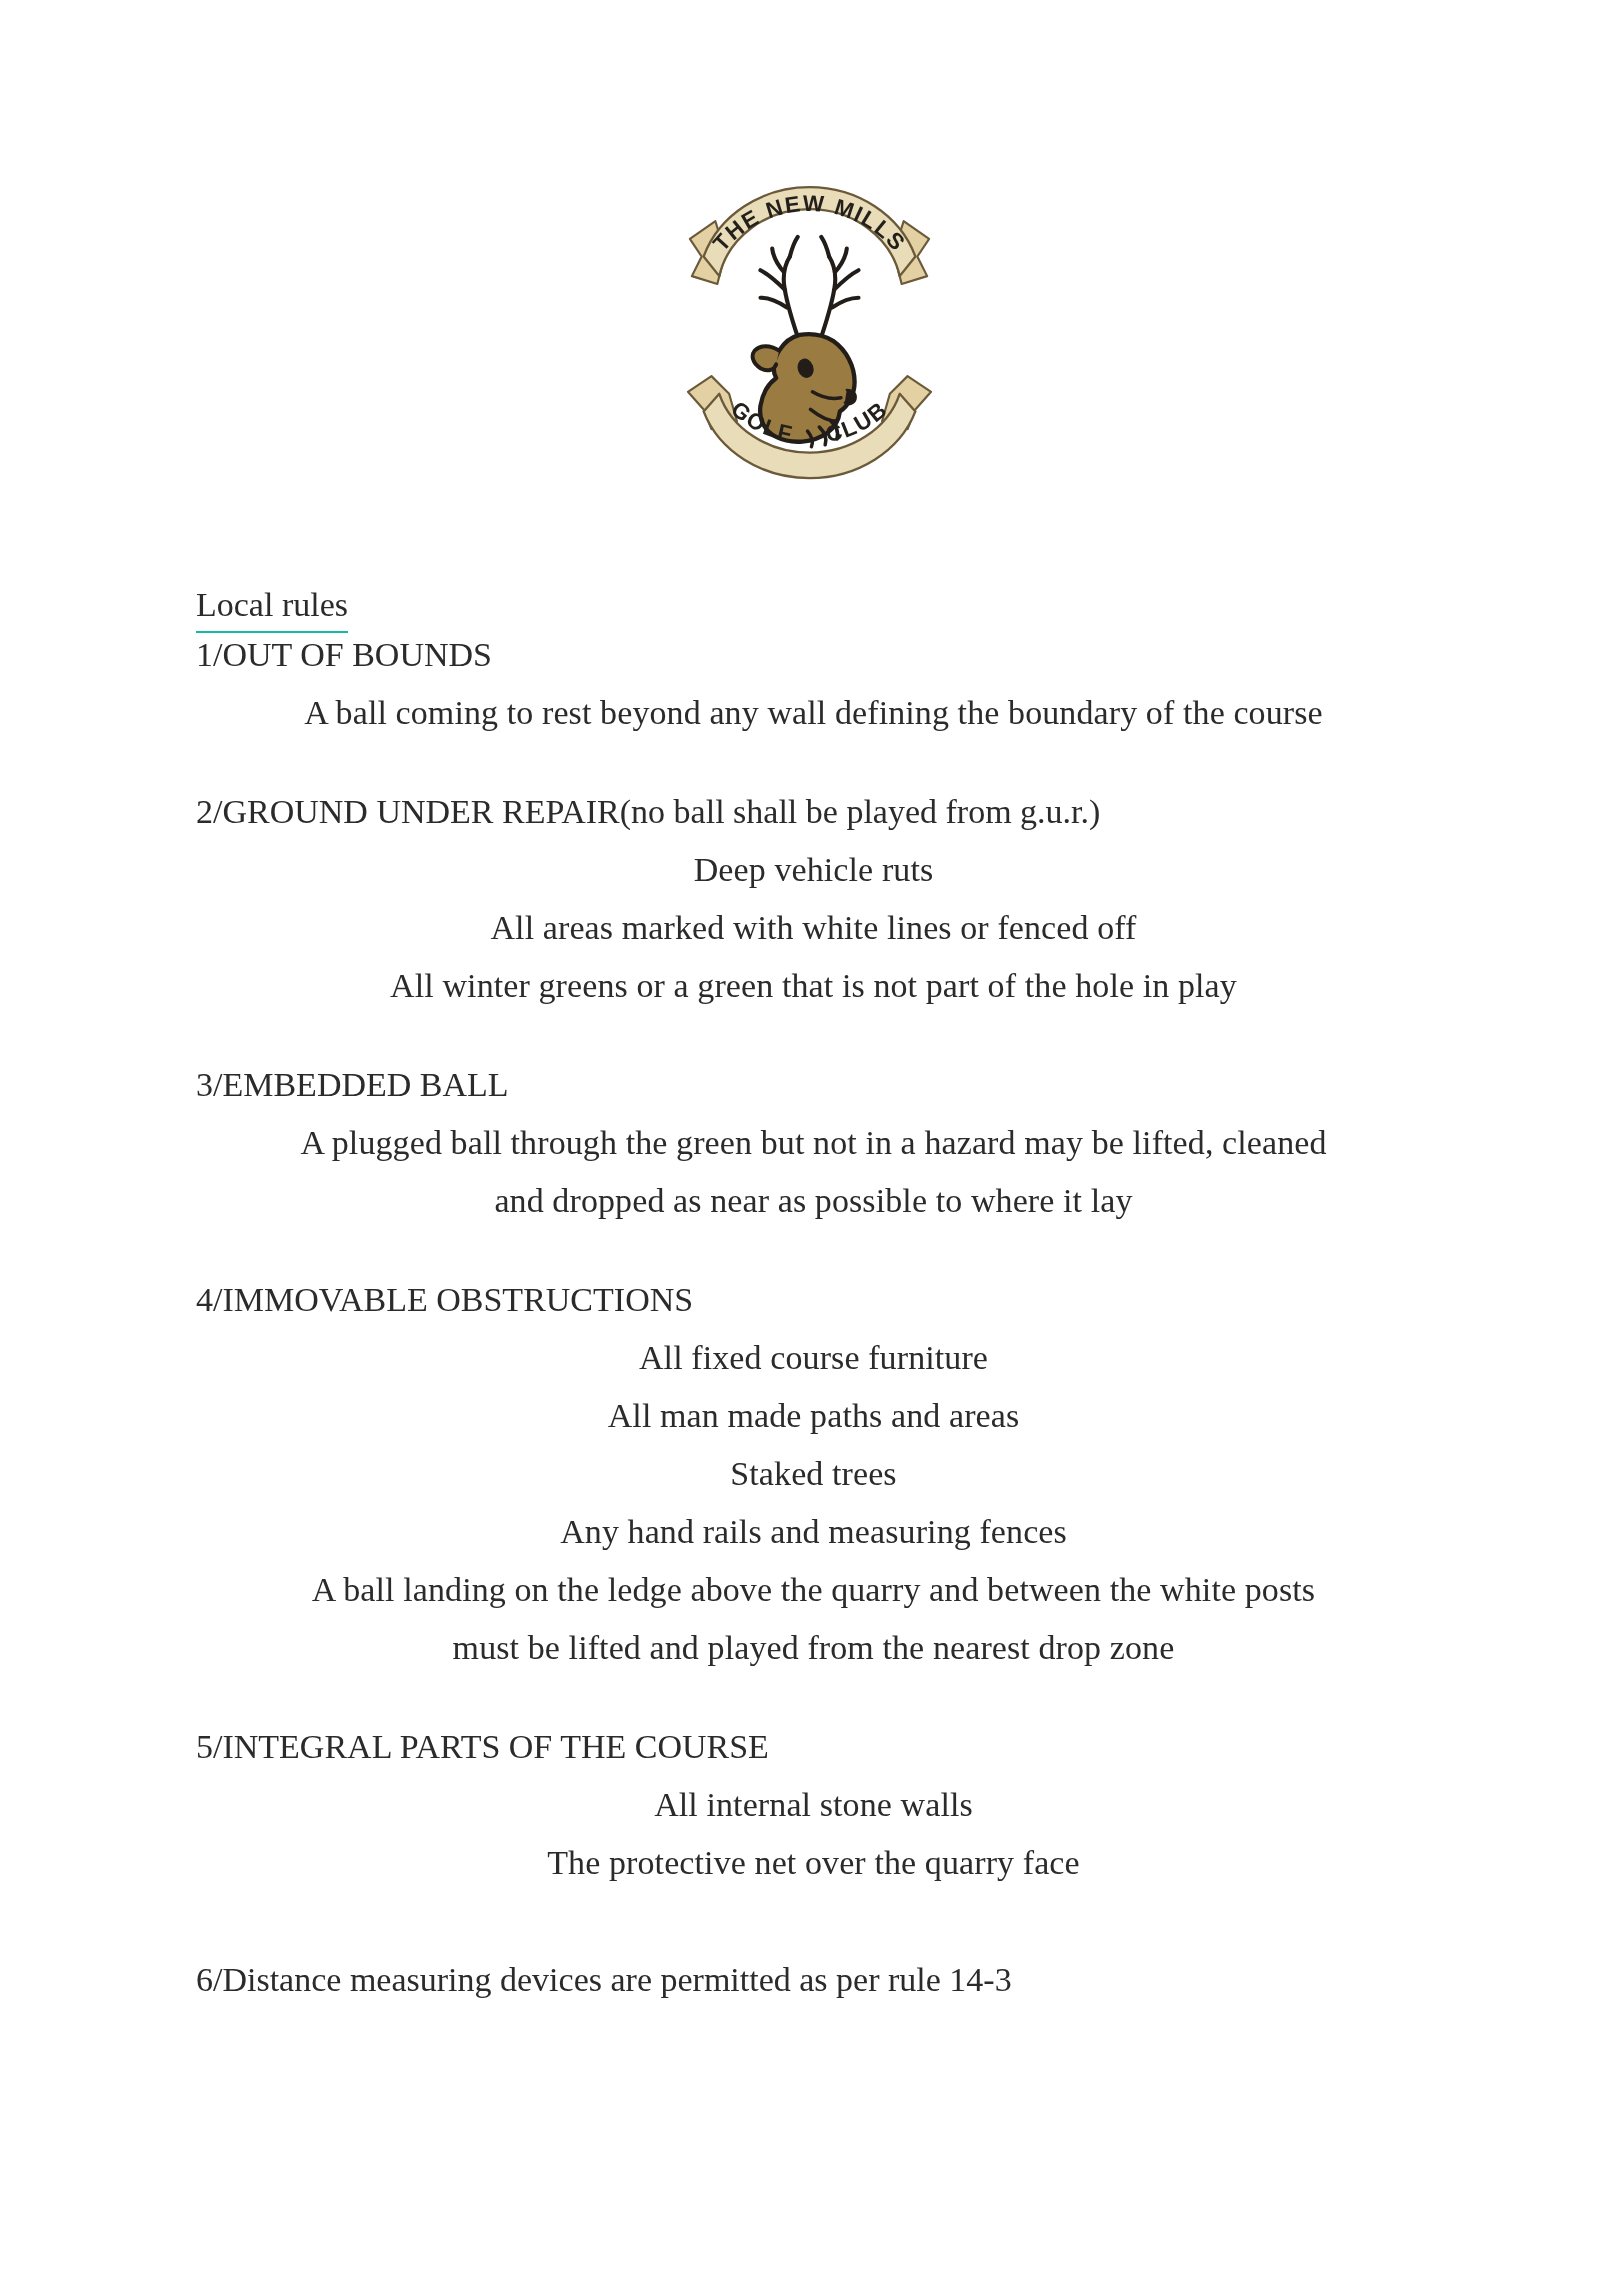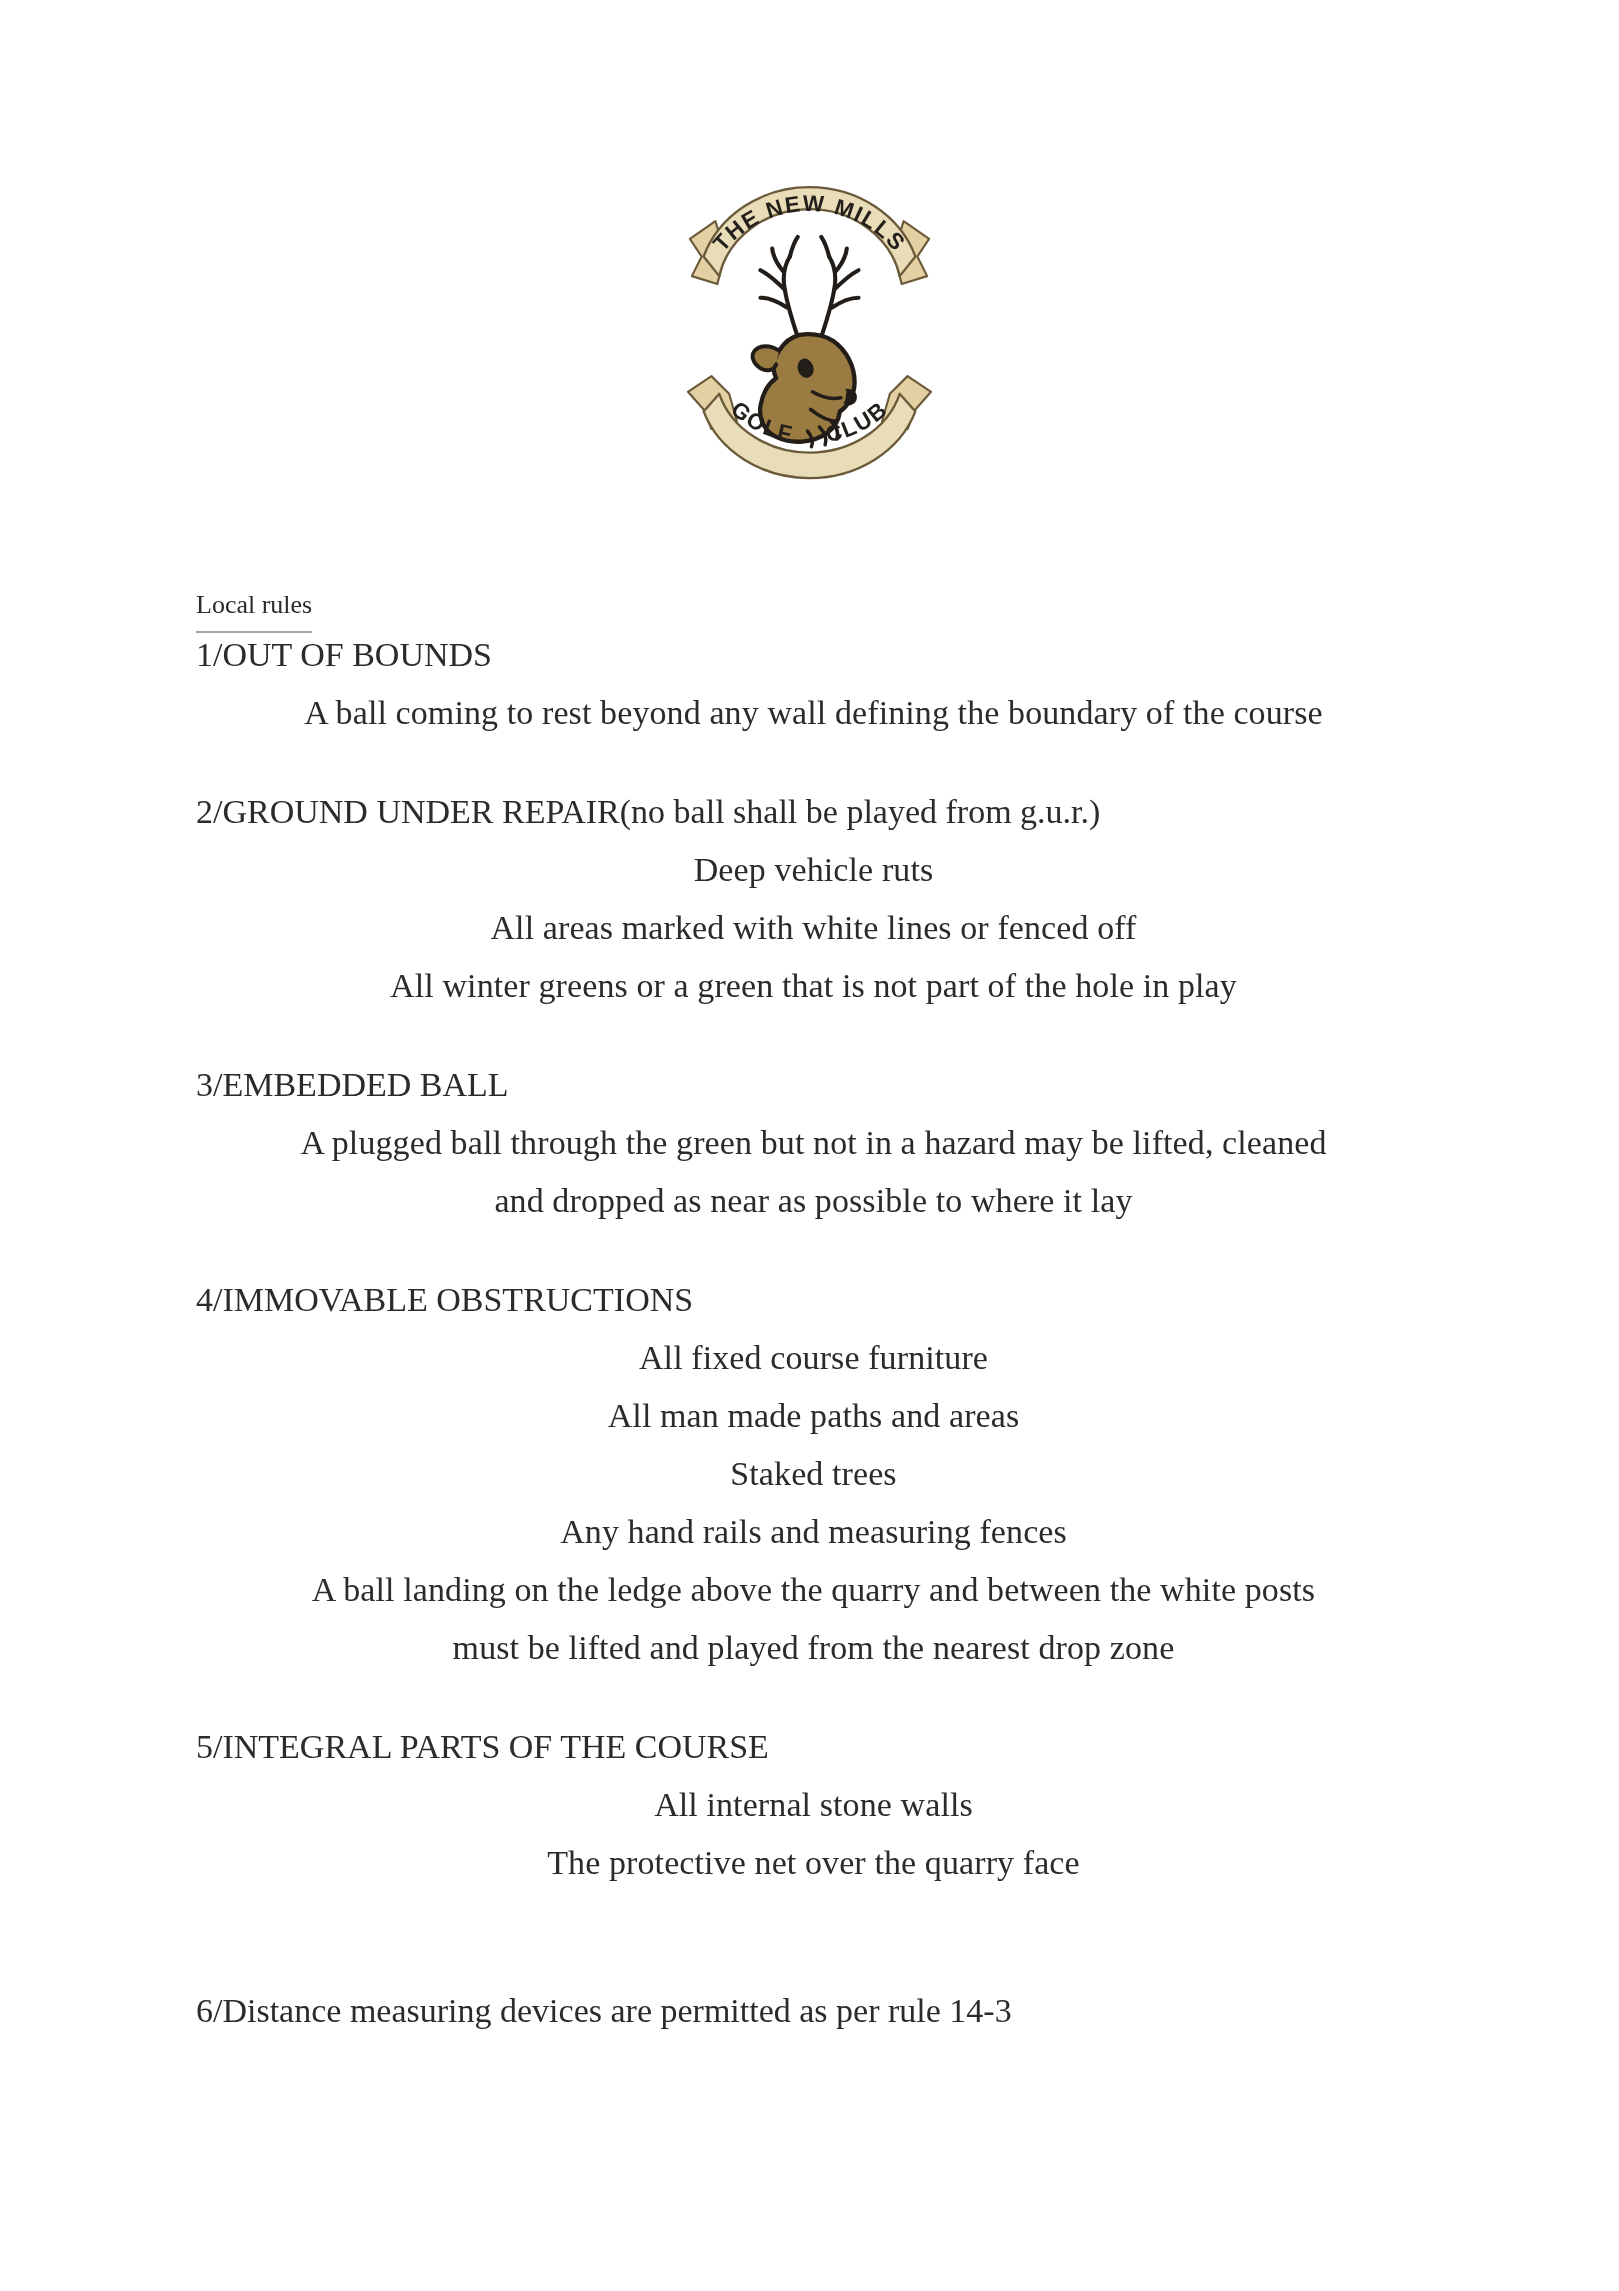--- a/index.html
+++ b/index.html
@@ -42,29 +42,29 @@
     position: absolute;
     left: 196px;
     top: 580px;
     width: 1235px;
   }
 
   .rule-block {
     margin: 0 0 49px 0;
   }
   .rule-block.tight { margin-bottom: 0; }
-  .rule-block.extra { margin-top: 98px; }
+  .rule-block.extra { margin-top: 67px; }
 
   .doc-title {
-    font-size: 26px;
+    font-size: 34px;
     line-height: 50px;
     font-weight: 400;
     margin: 0;
     display: inline-block;
-    border-bottom: 2px solid #a3a3a3;
+    border-bottom: 2px solid #14b8a6;
     padding-bottom: 1px;
   }
   .title-row { line-height: 50px; height: 50px; }
 
   .line {
     font-size: 34px;
     line-height: 50px;
     margin: 8px;
     white-space: pre;
     letter-spacing: 0.1px;

